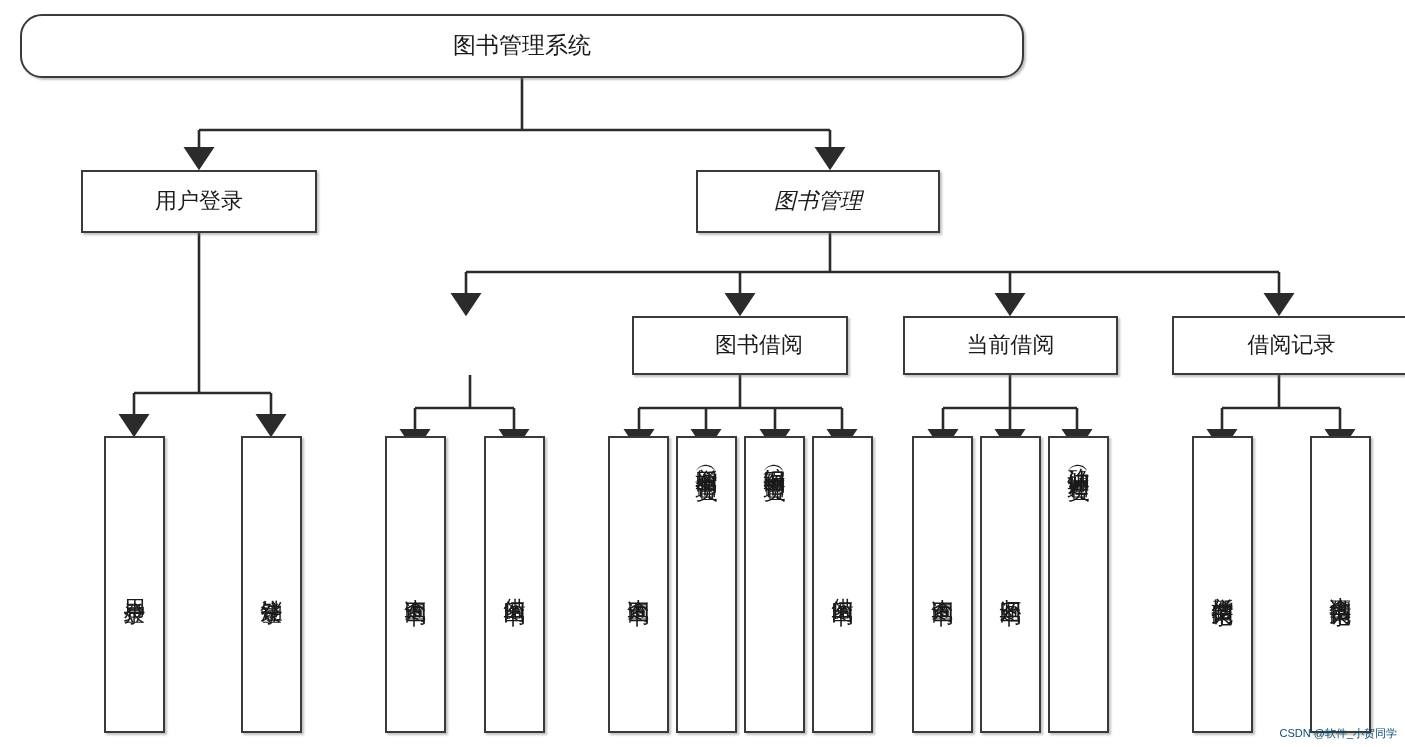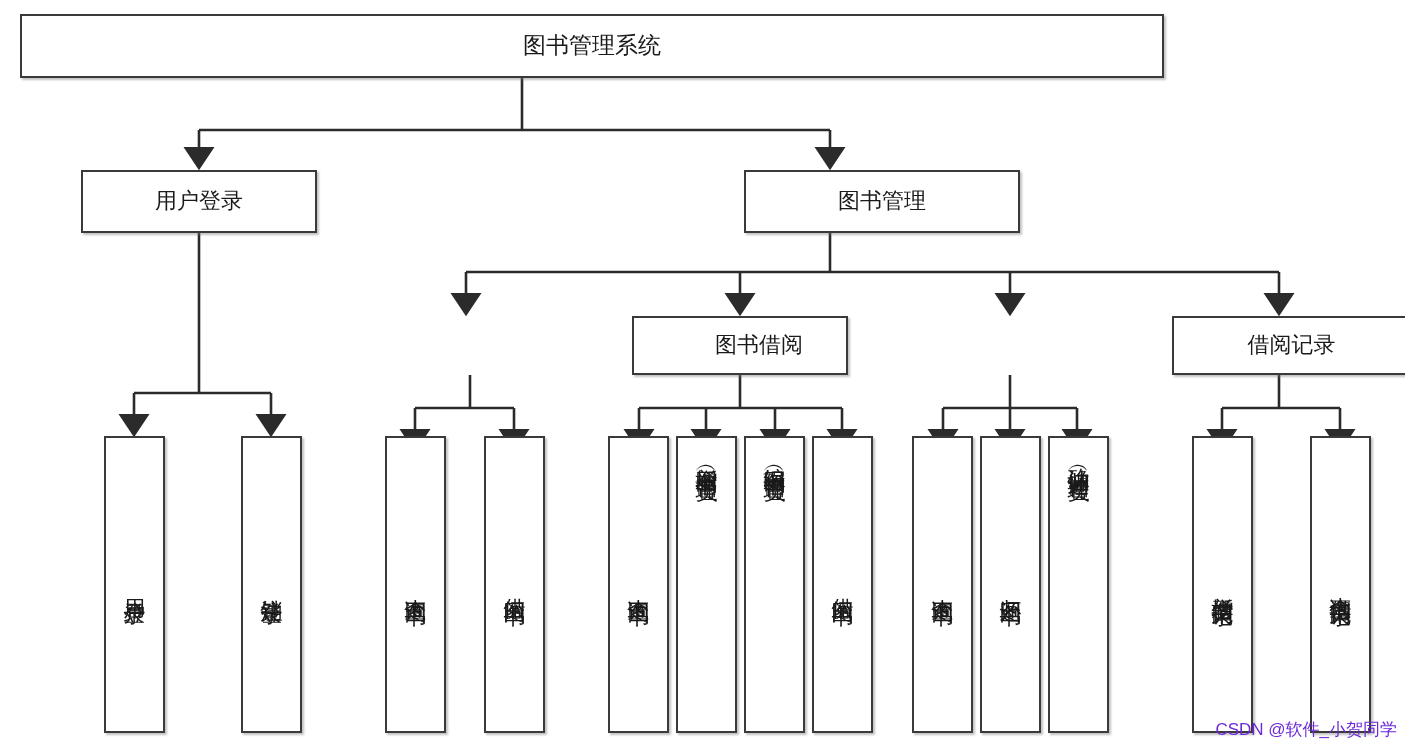--- a/index.html
+++ b/index.html
@@ -60,22 +60,22 @@
     white-space: nowrap;
   }
   .node.v.mid {
     align-items: center;
     padding-top: 0;
   }
   .watermark {
     position: absolute;
     right: 8px;
     bottom: 6px;
-    font-size: 17px;
-    color: #6d28d9;
+    font-size: 11px;
+    color: #0c4a6e;
     white-space: nowrap;
     font-family: "Liberation Sans", "DejaVu Sans", sans-serif;
   }
 </style>
 </head>
 <body>
 
 <div id="canvas">
 
   <svg class="wires" viewBox="0 0 1405 747">
@@ -122,34 +122,37 @@
       <path d="M1077,408 L1077,432" marker-end="url(#arw)"></path>
 
       <path d="M1279,375 L1279,408"></path>
       <path d="M1222,408 L1340,408"></path>
       <path d="M1222,408 L1222,432" marker-end="url(#arw)"></path>
       <path d="M1340,408 L1340,432" marker-end="url(#arw)"></path>
 
     </g>
   </svg>
 
-  <div class="node root h" style="left:20px; top:14px; width:1144px; height:64px;">
+  <div class="node root h" style="left:20px; top:14px; width:1004px; height:64px;border-radius:22px;">
     <span class="txt">图书管理系统</span>
   </div>
 
   <div class="node h" style="left:81px; top:170px; width:236px; height:63px;">
     <span class="txt">用户登录</span>
   </div>
-  <div class="node h" style="left:744px; top:170px; width:276px; height:63px;">
+  <div class="node h" style="left:696px; top:170px; width:244px; height:63px;font-style:italic;">
     <span class="txt">图书管理</span>
   </div>
 
   <div class="node h" style="left:632px; top:316px; width:216px; height:59px;padding-left:38px;">
     <span class="txt">图书借阅</span>
   </div>
+  <div class="node h" style="left:903px; top:316px; width:215px; height:59px;">
+    <span class="txt">当前借阅</span>
+  </div>
   <div class="node h" style="left:1172px; top:316px; width:239px; height:59px;">
     <span class="txt">借阅记录</span>
   </div>
 
   <div class="node v mid" style="left:104px; top:436px; width:61px; height:297px;">
     <span class="txt">用户登录</span>
   </div>
   <div class="node v mid" style="left:241px; top:436px; width:61px; height:297px;">
     <span class="txt">注销登录</span>
   </div>

